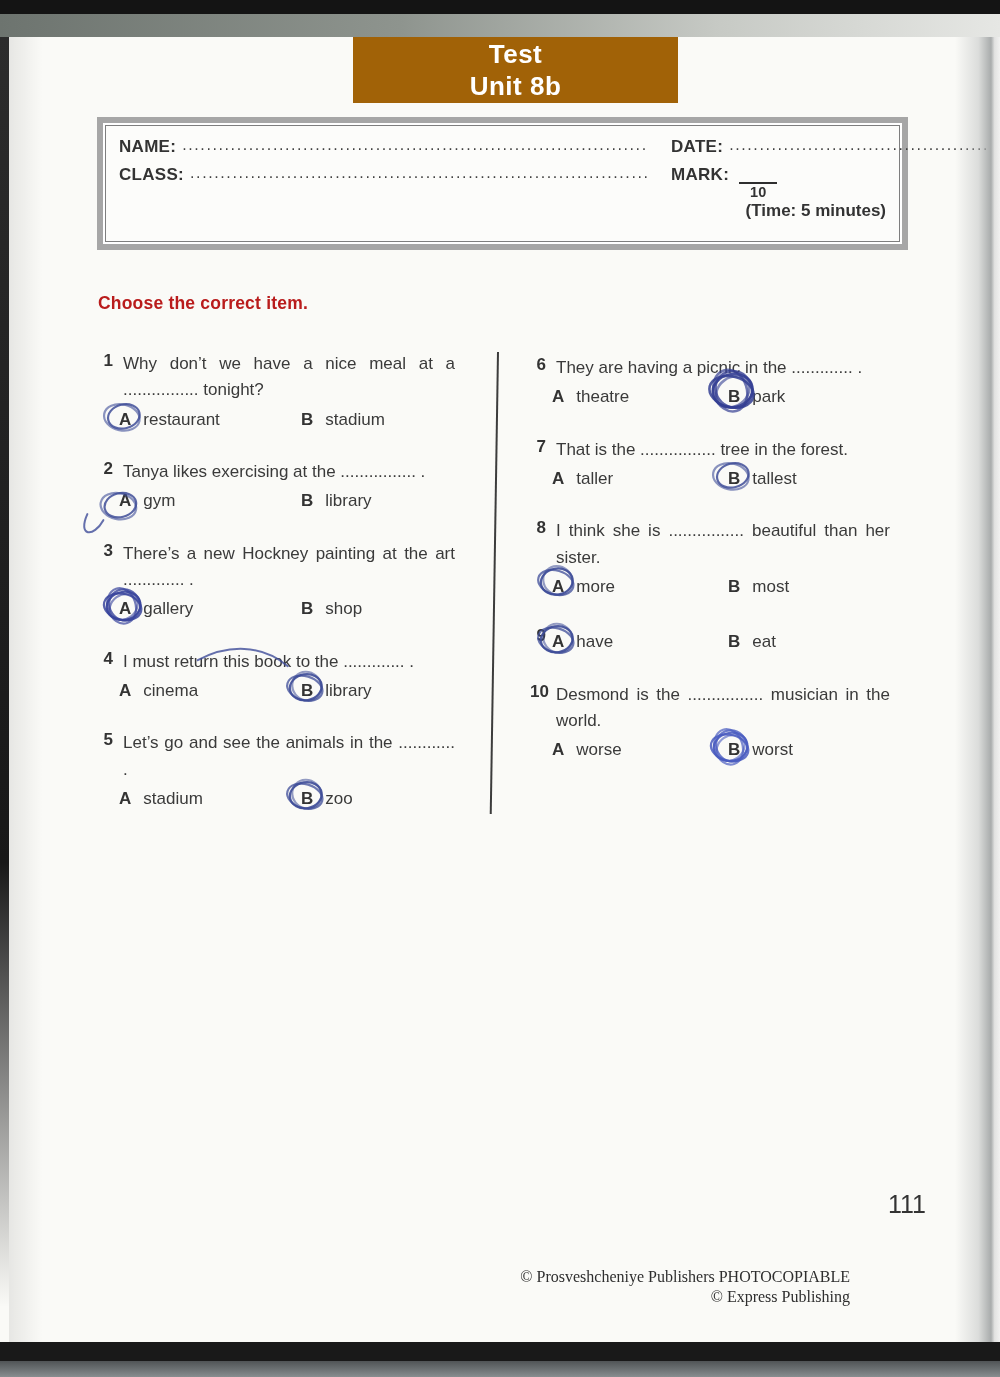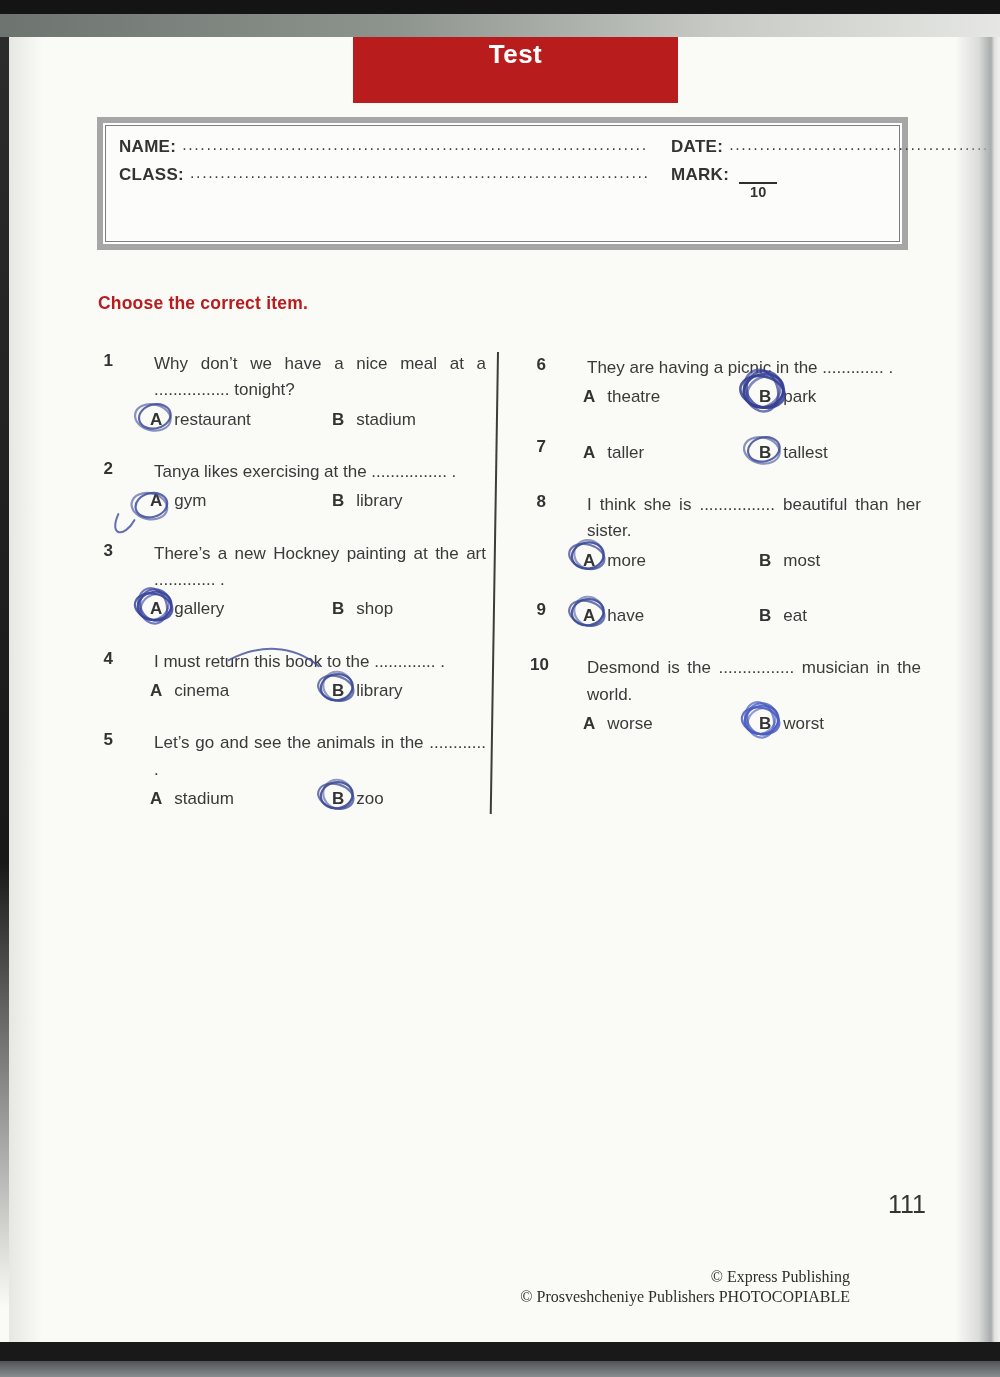--- a/index.html
+++ b/index.html
@@ -58,21 +58,21 @@
   
   .columns{position:absolute;left:97px;top:345px;width:811px;display:flex;}
   .col-left{width:392px;padding-top:6px;}
   .col-right{width:378px;margin-left:41px;padding-top:10px;}
   .divider{
     position:absolute;left:400px;top:7px;width:2px;height:462px;background:#3c3c3c;
     transform:rotate(0.9deg);transform-origin:top center;
   }
   .q{display:flex;margin-bottom:26px;font-size:17px;color:#3a3a3a;}
   .q-num{width:16px;flex:none;font-weight:bold;text-align:right;margin-right:10px;color:#333;}
-  .q-body{flex:1;min-width:0;margin-left:31px;}
+  .q-body{flex:1;min-width:0;}
   .q-text{text-align:justify;line-height:1.55;}
   .col-left .q-text{width:332px;}
   .col-right .q-text{width:334px;}
   .options{display:flex;margin-top:3px;margin-left:-4px;line-height:1.55;}
   .option{display:flex;align-items:baseline;}
   .option-a{width:182px;flex:none;}
   .col-right .option-a{width:176px;}
   .letter{font-weight:bold;position:relative;display:inline-block;color:#333;}
   .opt-text{margin-left:12px;}
   .ink{position:absolute;left:50%;top:50%;pointer-events:none;overflow:visible;}
@@ -85,22 +85,23 @@
   .page-number{
     position:absolute;left:888px;top:1190px;
     font-family:Liberation Sans, sans-serif;font-size:25px;color:#333;
   }
 </style>
 </head>
 <body>
 
 <div class="page">
 
-  <div class="header-box" style="background: #b91c1c;">
+  <div class="header-box" style="background: #a16207;">
     <div>Test</div>
+    <div>Unit 8b</div>
   </div>
 
   <div class="info-box">
     <div class="info-row">
       <div class="info-left">
         <span class="info-label">NAME:</span>
         <span class="leader">...............................................................................................</span>
       </div>
       <div class="info-right">
         <span class="info-label">DATE:</span>
@@ -113,20 +114,21 @@
         <span class="leader">...............................................................................................</span>
       </div>
       <div class="info-right">
         <span class="info-label">MARK:</span>
         <span class="fraction">
           <span class="frac-bar"></span>
           <span class="frac-den">10</span>
         </span>
       </div>
     </div>
+    <div class="time-row">(Time: 5 minutes)</div>
   </div>
 
   <div class="instruction">Choose the correct item.</div>
 
   <div class="columns">
     <div class="col-left" id="col-left">
         <div class="q">
     <div class="q-num">1</div>
     <div class="q-body">
       <div class="q-text">Why don’t we have a nice meal at a ................ tonight?</div>
@@ -248,20 +250,21 @@
                     <ellipse cx="34" cy="31" rx="15" ry="12" transform="rotate(-36 34 31)" fill="none" stroke="#343f93" stroke-width="2.2" stroke-linecap="round" opacity="0.6"></ellipse>
                   </svg></span>
           <span class="opt-text">park</span>
         </div>
       </div>
     </div>
   </div>
         <div class="q">
     <div class="q-num">7</div>
     <div class="q-body">
+      <div class="q-text">That is the ................ tree in the forest.</div>
       <div class="options">
         <div class="option option-a">
           <span class="letter"><span>A</span></span>
           <span class="opt-text">taller</span>
         </div>
         <div class="option option-b">
           <span class="letter"><span>B</span><svg class="ink" width="58" height="52" viewBox="0 0 58 52" style="transform:translate(-52%,-55%) scale(1)">
                     <ellipse cx="29" cy="25" rx="16" ry="12" transform="rotate(-14 29 25)" fill="none" stroke="#3e4c98" stroke-width="2.2" stroke-linecap="round" opacity="0.85"></ellipse>
                     <ellipse cx="27" cy="26" rx="18" ry="13" transform="rotate(12 27 26)" fill="none" stroke="#3e4c98" stroke-width="2.2" stroke-linecap="round" opacity="0.6"></ellipse>
                   </svg></span>
@@ -329,22 +332,22 @@
           <span class="opt-text">worst</span>
         </div>
       </div>
     </div>
   </div>
       </div>
     <div class="divider"></div>
   </div>
 
   <div class="footer">
+    <div>© Prosveshcheniye Publishers PHOTOCOPIABLE</div>
     <div>© Express Publishing</div>
-    <div>© Prosveshcheniye Publishers PHOTOCOPIABLE</div>
   </div>
   <div class="page-number">111</div>
 </div>
 
 <div class="scan-top-black"></div>
 <div class="scan-top-gray"></div>
 <div class="scan-left"></div>
 <div class="scan-right"></div>
 <div class="scan-bottom-black"></div>
 <div class="scan-bottom-gray"></div>

